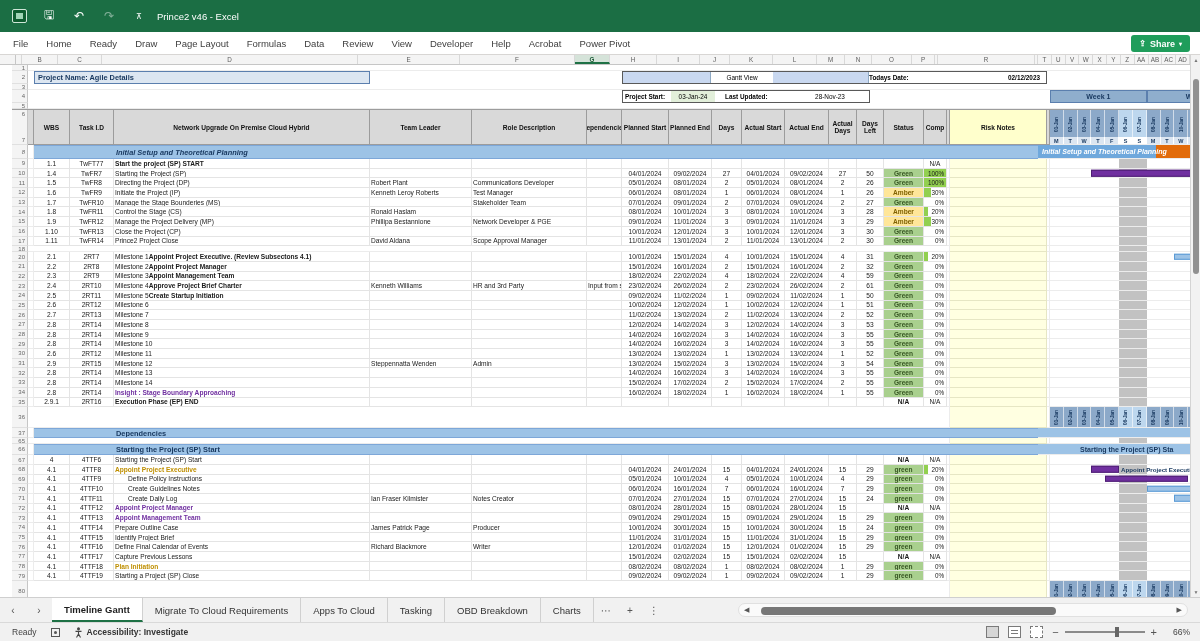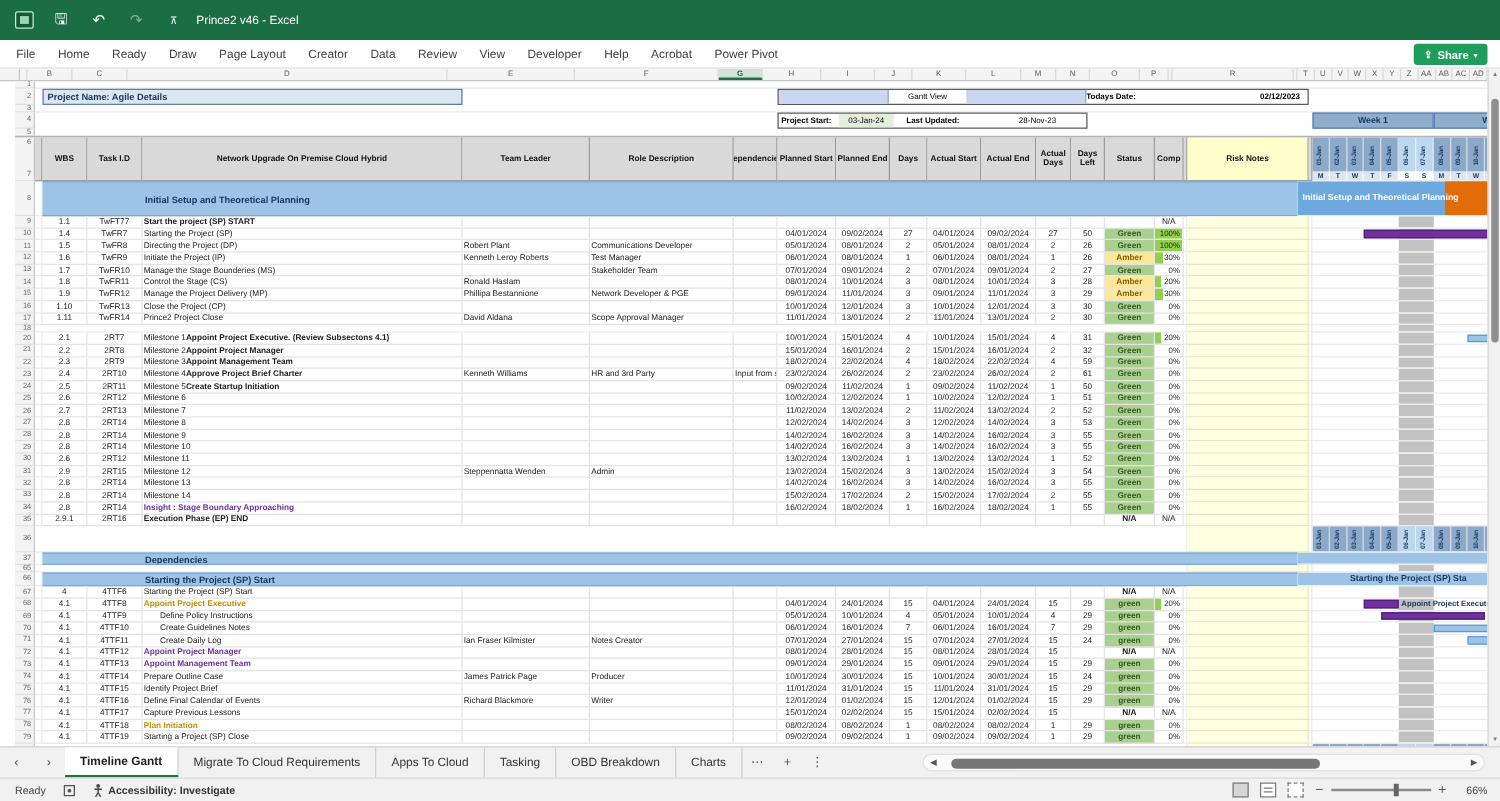--- a/index.html
+++ b/index.html
@@ -127,21 +127,21 @@
   <span class="tb-title">Prince2 v46  -  Excel</span>
 </div>
 
 <div class="ribbon">
   <div id="ribbontabs" style="display:flex;">
       <div class="rtab">File</div>
       <div class="rtab">Home</div>
       <div class="rtab">Ready</div>
       <div class="rtab">Draw</div>
       <div class="rtab">Page Layout</div>
-      <div class="rtab">Creator</div>
+      <div class="rtab">Formulas</div>
       <div class="rtab">Data</div>
       <div class="rtab">Review</div>
       <div class="rtab">View</div>
       <div class="rtab">Developer</div>
       <div class="rtab">Help</div>
       <div class="rtab">Acrobat</div>
       <div class="rtab">Power Pivot</div>
     </div>
   <div class="sharebtn">
     <span class="shareglyph">⇪</span>
@@ -284,21 +284,21 @@
           <div class="dcell" style="left: 124.362px; width: 13.818px; height: 29px; background: rgb(140, 169, 201);">
             <span class="vd">10-Jan</span>
           </div>
           <div class="dl" style="left: 124.362px; width: 13.818px;">W</div>
           <div class="dcell" style="left: 138.18px; width: 13.818px; height: 29px; background: rgb(140, 169, 201);">
             <span class="vd">11-Jan</span>
           </div>
           <div class="dl" style="left: 138.18px; width: 13.818px;">T</div>
         </div>
       </div>
-      <div class="r ban" style="height: 28px; font-size: 6.6px;">
+      <div class="r ban" style="height: 14px; font-size: 6.6px; font-style: italic;">
         <div class="g" style="height: 100%;">8</div>
         <div class="c blank" style="width: 6px;"></div>
         <div class="banner" style="width: 1016px; padding-left: 82px;">Initial Setup and Theoretical Planning</div>
         <div class="gantt" style="width: 151.998px; height: 100%;">
           <div class="gban" style="background: rgb(111, 168, 220);">
             <span class="txt" style="color: rgb(255, 255, 255); padding-left: 4px;">Initial Setup and Theoretical Planning</span>
             <div class="orangeblk" style="left: 118px; width: 34px;"></div>
           </div>
         </div>
       </div>

